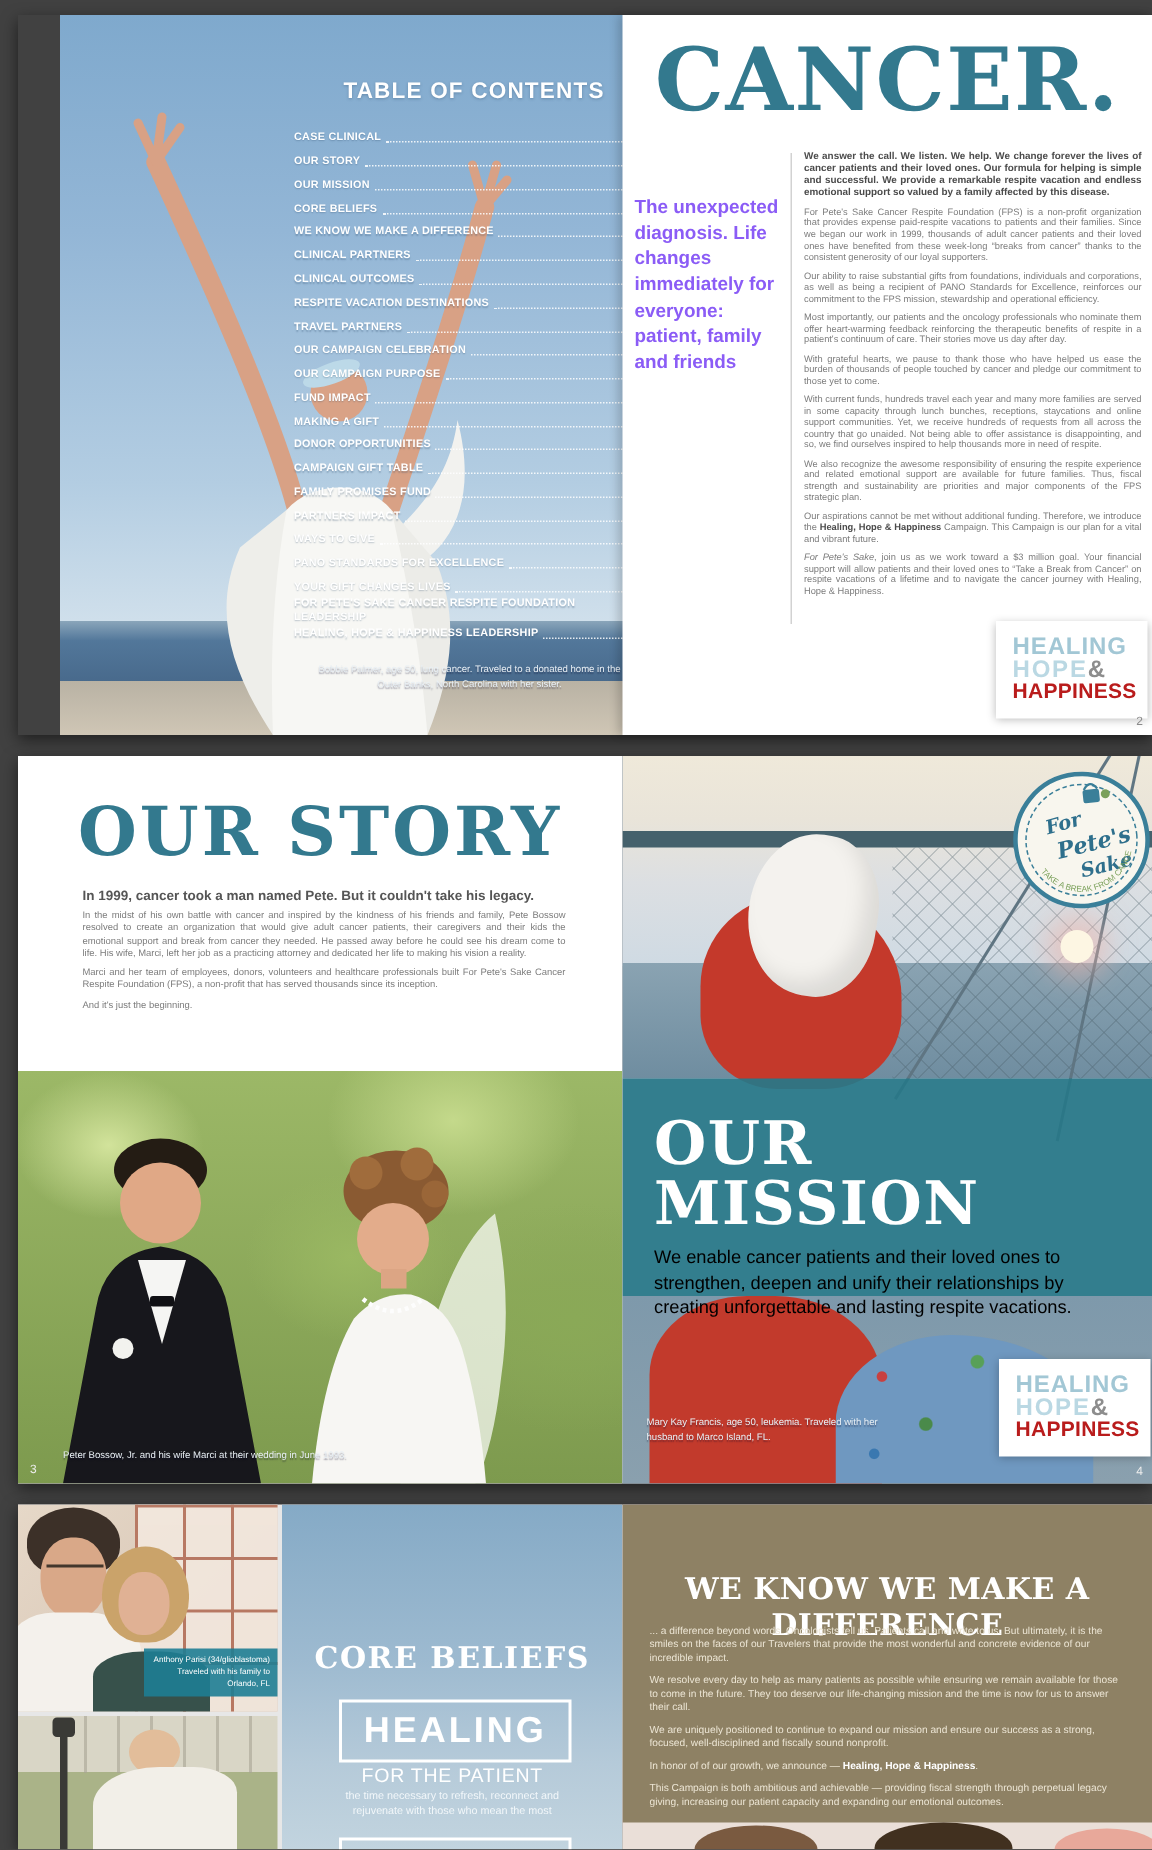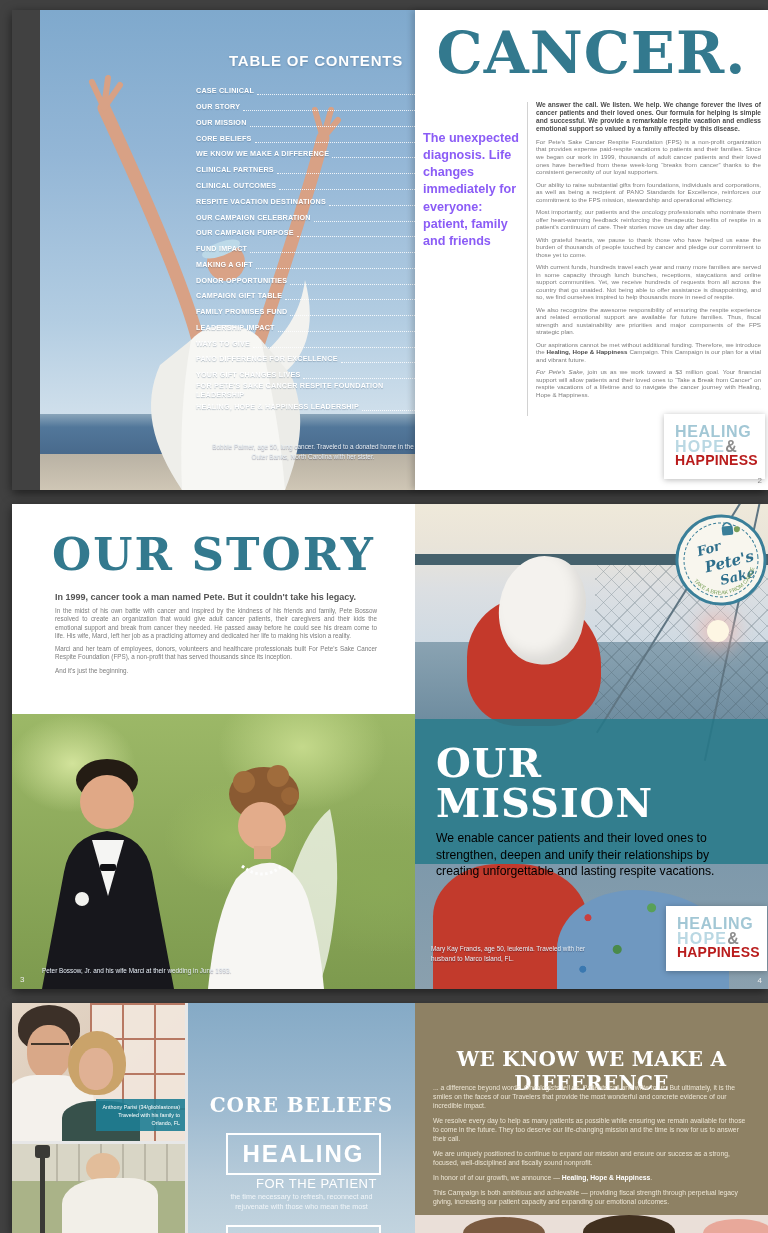--- a/index.html
+++ b/index.html
@@ -125,21 +125,21 @@
   .lamp-pole{left:28px;top:8px;width:5px;height:81px;background:#3a3a36;}
   .lamp-head{left:23px;top:1px;width:15px;height:13px;border-radius:3px;background:#3a3a36;}
   .man2-head{left:74px;top:9px;width:34px;height:30px;border-radius:50%;background:#e2bd9a;}
   .man2-body{left:50px;top:34px;width:96px;height:56px;border-radius:46% 30% 0 0;background:#f2efe8;}
 
   .corepanel{left:176px;top:0;width:227px;height:230px;color:#fff;
     background:linear-gradient(180deg,#85aac6 0%,#9dbad0 45%,#b5cad9 75%,#c2d4df 100%);}
   .core-title{left:0;top:90px;width:100%;text-align:center;font-size:20px;letter-spacing:1px;color:#fff;}
   .healing-box{left:38px;top:130px;width:151px;border:2px solid #fff;padding:5px 0;text-align:center;
     font-size:24px;font-weight:bold;letter-spacing:2px;color:#fff;}
-  .for-patient{left:0;top:173px;width:100%;text-align:center;font-size:13px;letter-spacing:.5px;color:#fff;padding-left:15px;}
+  .for-patient{left:0;top:173px;width:100%;text-align:center;font-size:13px;letter-spacing:.5px;color:#fff;}
   .belief-text{left:30px;top:189px;width:167px;text-align:center;font-size:7.2px;line-height:1.45;color:#f2f7fa;}
   .partial-box{left:38px;top:222px;width:151px;height:30px;border:2px solid #fff;}
 
   .s3-right{left:403px;width:353px;background:#eadfd8;}
   .tan{left:0;right:0;top:0;height:212px;background:#8e8164;}
   .diff-title{left:0;top:44px;width:100%;text-align:center;font-size:20px;letter-spacing:.3px;color:#fff;}
   .diff-body{left:18px;top:80px;width:318px;}
   .diff-body p{margin:0 0 5.5px 0;font-size:6.8px;line-height:1.35;color:#ece5d4;}
   .diff-body .b{font-weight:bold;color:#fff;}
   .blob{position:absolute;border-radius:50%;}
@@ -204,20 +204,25 @@
             <span>CLINICAL OUTCOMES</span>
             <span class="dots"></span>
             <span class="toc-page">8</span>
           </div>
         <div class="toc-row">
             <span>RESPITE VACATION DESTINATIONS</span>
             <span class="dots"></span>
             <span class="toc-page">8</span>
           </div>
         <div class="toc-row">
+            <span>TRAVEL PARTNERS</span>
+            <span class="dots"></span>
+            <span class="toc-page">9</span>
+          </div>
+        <div class="toc-row">
             <span>OUR CAMPAIGN CELEBRATION</span>
             <span class="dots"></span>
             <span class="toc-page">10</span>
           </div>
         <div class="toc-row">
             <span>OUR CAMPAIGN PURPOSE</span>
             <span class="dots"></span>
             <span class="toc-page">11</span>
           </div>
         <div class="toc-row">
@@ -239,31 +244,31 @@
             <span>CAMPAIGN GIFT TABLE</span>
             <span class="dots"></span>
             <span class="toc-page">14</span>
           </div>
         <div class="toc-row">
             <span>FAMILY PROMISES FUND</span>
             <span class="dots"></span>
             <span class="toc-page">15</span>
           </div>
         <div class="toc-row">
-            <span>LEADERSHIP IMPACT</span>
+            <span>PARTNERS IMPACT</span>
             <span class="dots"></span>
             <span class="toc-page">15</span>
           </div>
         <div class="toc-row">
             <span>WAYS TO GIVE</span>
             <span class="dots"></span>
             <span class="toc-page">16</span>
           </div>
         <div class="toc-row">
-            <span>PANO DIFFERENCE FOR EXCELLENCE</span>
+            <span>PANO STANDARDS FOR EXCELLENCE</span>
             <span class="dots"></span>
             <span class="toc-page">16</span>
           </div>
         <div class="toc-row">
             <span>YOUR GIFT CHANGES LIVES</span>
             <span class="dots"></span>
             <span class="toc-page">17</span>
           </div>
         <div class="toc-row">
             <span>FOR PETE'S SAKE CANCER RESPITE FOUNDATION LEADERSHIP</span>

